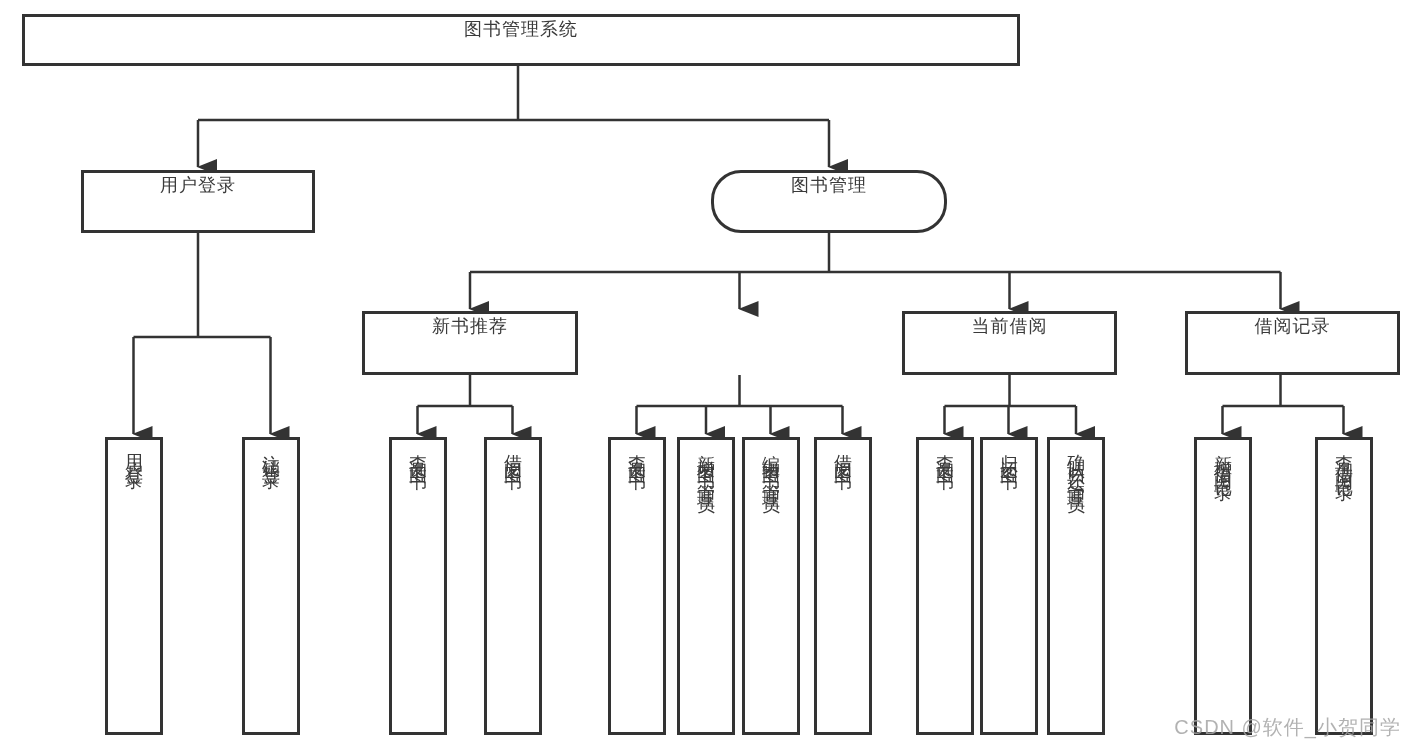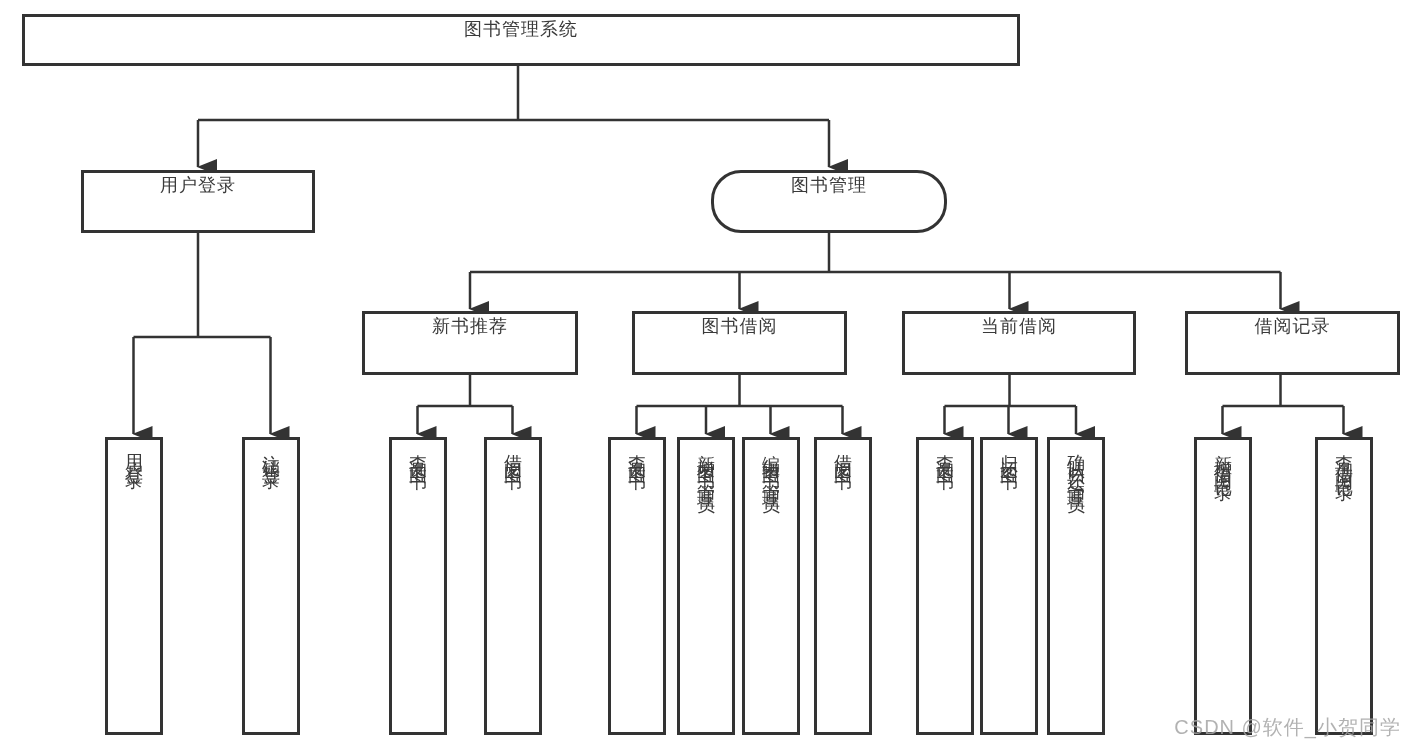--- a/index.html
+++ b/index.html
@@ -111,24 +111,21 @@
   <div class="node" style="left:81px; top:170px; width:234px; height:63px;">
     <span>用户登录</span>
   </div>
   <div class="node" style="left:711px; top:170px; width:236px; height:63px;border-radius:30px;">
     <span>图书管理</span>
   </div>
 
   <div class="node" style="left:362px; top:311px; width:216px; height:64px;">
     <span>新书推荐</span>
   </div>
-  <div class="node" style="left:632px; top:311px; width:215px; height:64px;">
-    <span>图书借阅</span>
-  </div>
-  <div class="node" style="left:902px; top:311px; width:234px; height:64px;">
+  <div class="node" style="left:902px; top:311px; width:215px; height:64px;">
     <span>当前借阅</span>
   </div>
   <div class="node" style="left:1173px; top:311px; width:215px; height:64px;margin-left:12px;">
     <span>借阅记录</span>
   </div>
 
   <div class="node leaf" style="left:105px;">
     <span class="vtext">用户登录</span>
   </div>
   <div class="node leaf" style="left:242px;">

